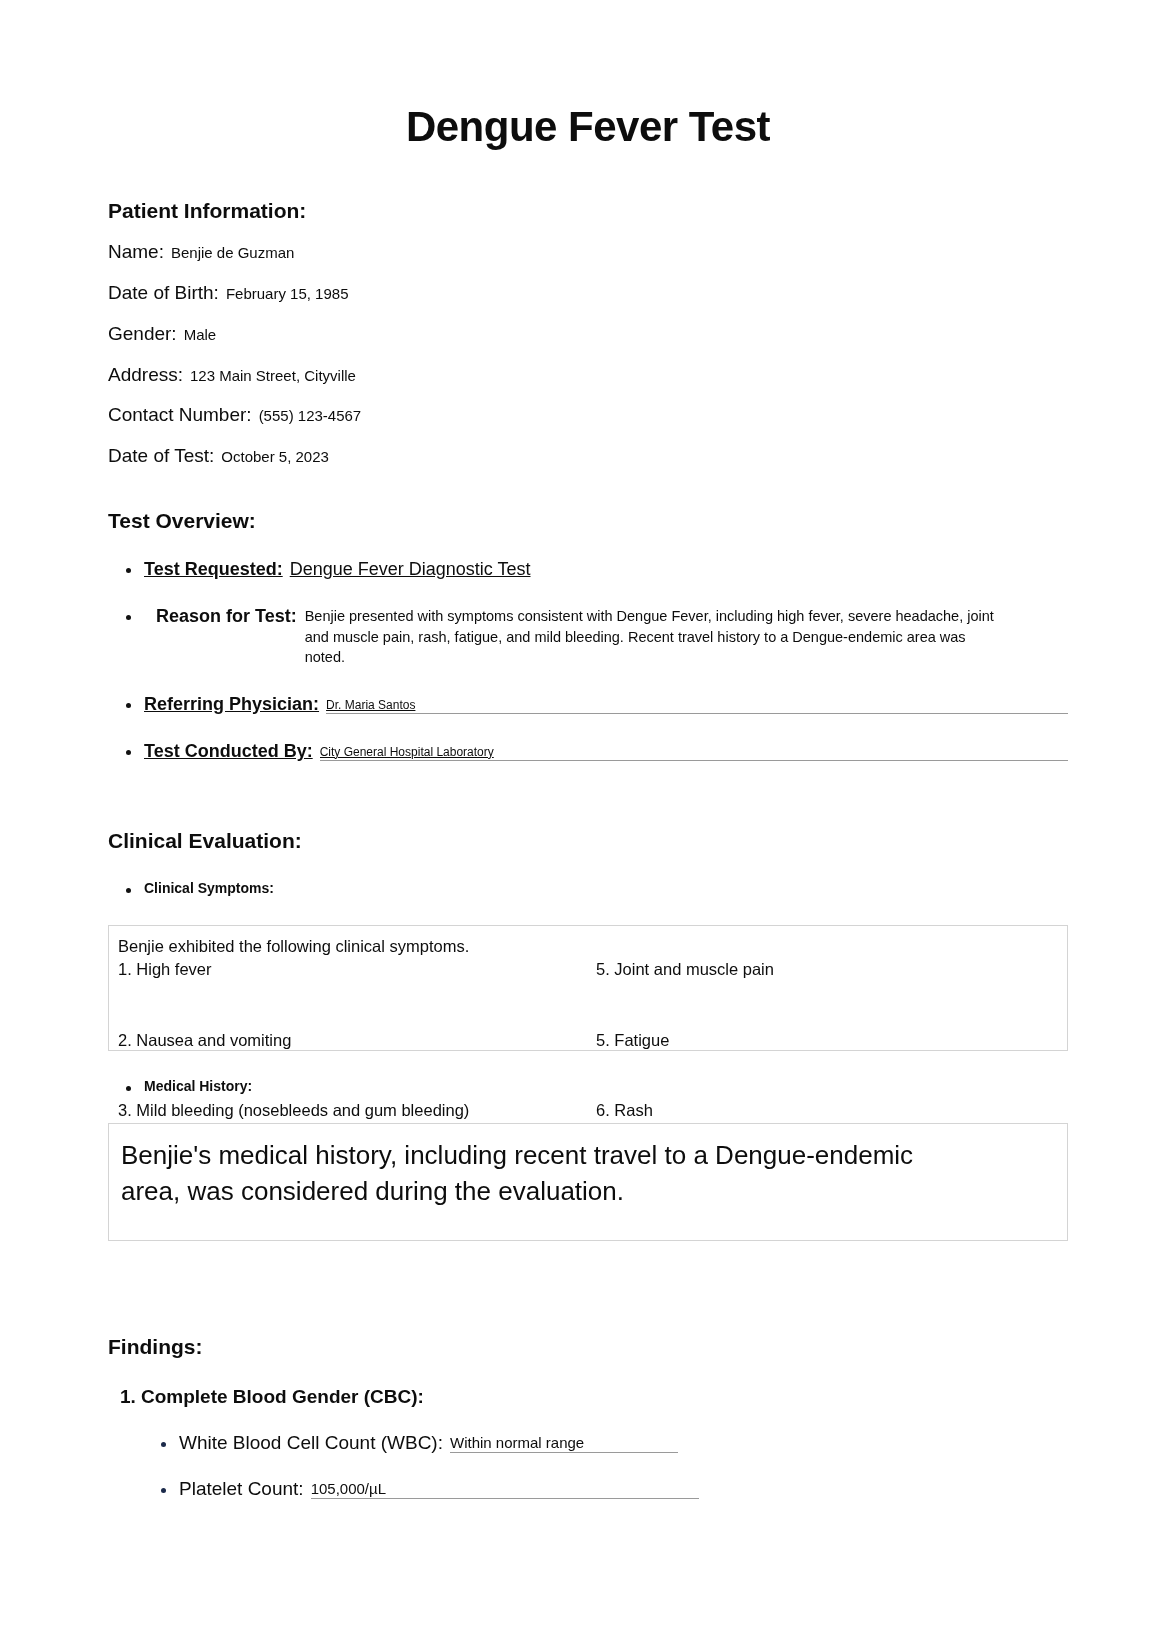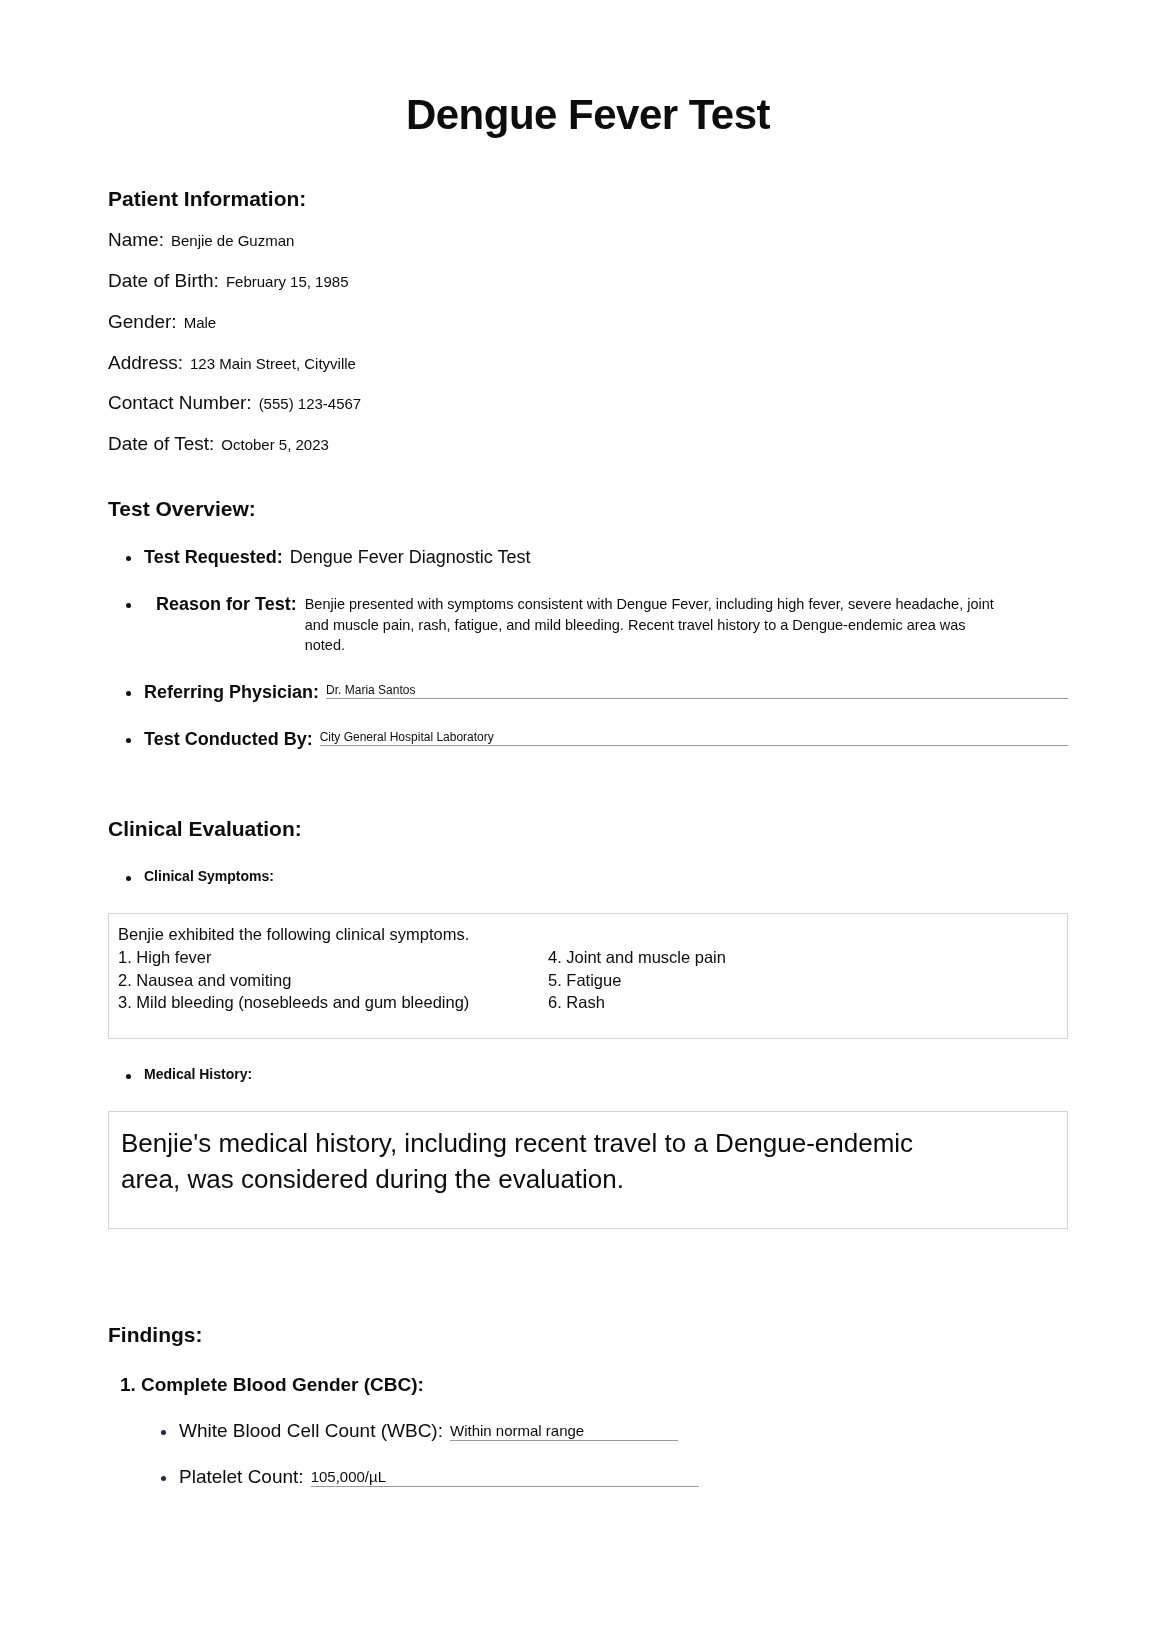--- a/index.html
+++ b/index.html
@@ -12,21 +12,21 @@
     color: #0d0d0d;
     -webkit-font-smoothing: antialiased;
   }
   .page {
     position: relative;
     width: 1176px;
     height: 1630px;
     background: #ffffff;
     overflow: hidden;
     box-sizing: border-box;
-    padding: 0 108px;
+    padding: 12px 108px;
   }
   .doc-title {
     text-align: center;
     font-size: 42px;
     font-weight: bold;
     letter-spacing: -0.5px;
     margin: 0;
     padding-top: 92px;
     line-height: 1.1;
   }
@@ -76,22 +76,23 @@
     width: 5px;
     height: 5px;
     background: #111;
     border-radius: 50%;
   }
   .ov-list {
     margin-top: 38px;
   }
   .ov-line {
     display: flex;
-    align-items: center;
+    align-items: flex-end;
     font-size: 18px;
+    text-decoration: underline;
   }
   .ov-label {
     font-weight: bold;
     white-space: nowrap;
     font-size: 18px;
   }
   .ov-value {
     margin-left: 7px;
     font-size: 18px;
     font-weight: normal;
@@ -141,20 +142,21 @@
   }
   .sym-intro {
     font-size: 16.5px;
     line-height: 1.33;
   }
   .sym-grid {
     display: grid;
     grid-template-columns: 430px auto;
     font-size: 16.5px;
     line-height: 1.37;
+    gap: 48px;
   }
   .sym-item {
     white-space: nowrap;
   }
   .history-box {
     padding: 14px 12px 10px 12px;
     height: 118px;
   }
   .history-text {
     font-size: 26px;
@@ -299,21 +301,21 @@
   <ul class="bullets clin-list">
     <li>
       <span class="sub-bold">Clinical Symptoms:</span>
     </li>
   </ul>
 
   <div class="box symptom-box">
     <div class="sym-intro">Benjie exhibited the following clinical symptoms.</div>
     <div class="sym-grid">
       <div class="sym-item">1. High fever</div>
-      <div class="sym-item">4. Joint and muscle pain</div>
+      <div class="sym-item">5. Joint and muscle pain</div>
       <div class="sym-item">2. Nausea and vomiting</div>
       <div class="sym-item">5. Fatigue</div>
       <div class="sym-item">3. Mild bleeding (nosebleeds and gum bleeding)</div>
       <div class="sym-item">6. Rash</div>
     </div>
   </div>
 
   <ul class="bullets clin-list">
     <li>
       <span class="sub-bold">Medical History:</span>

